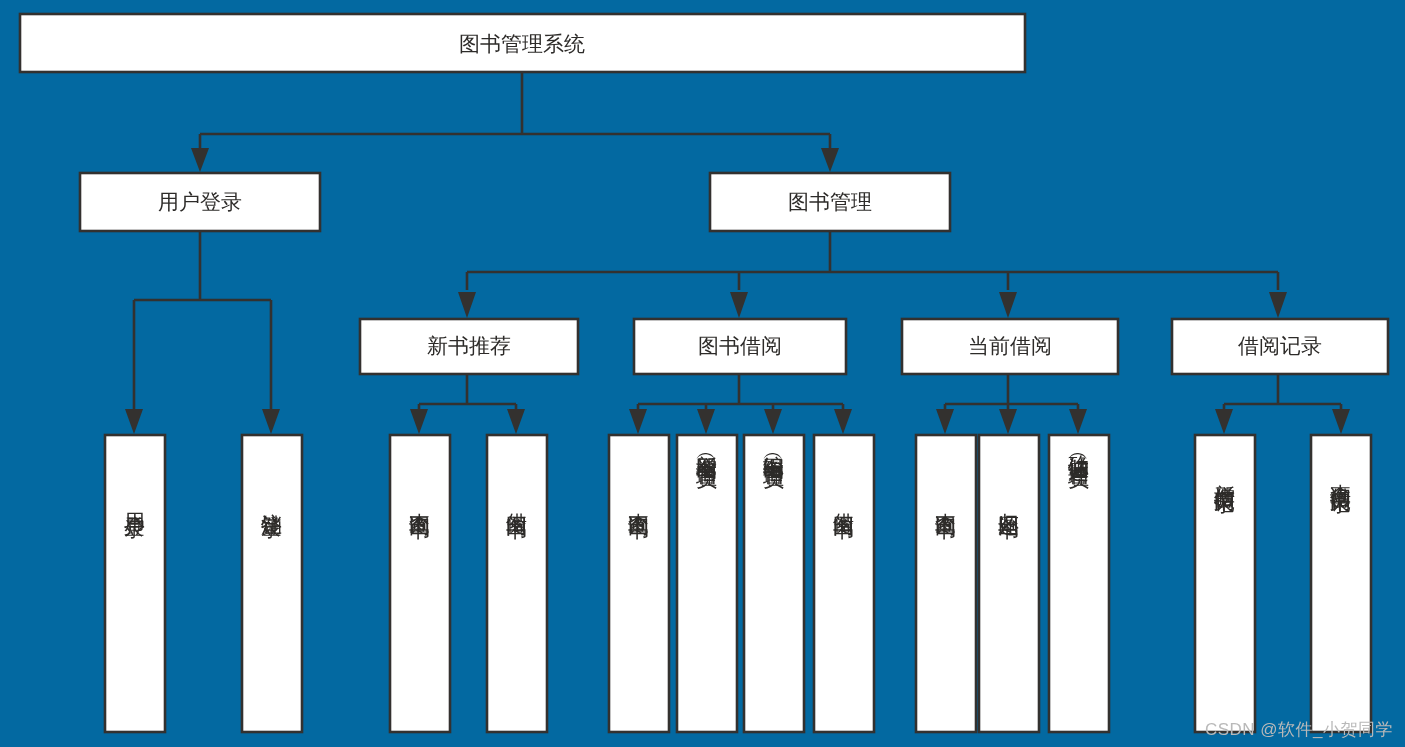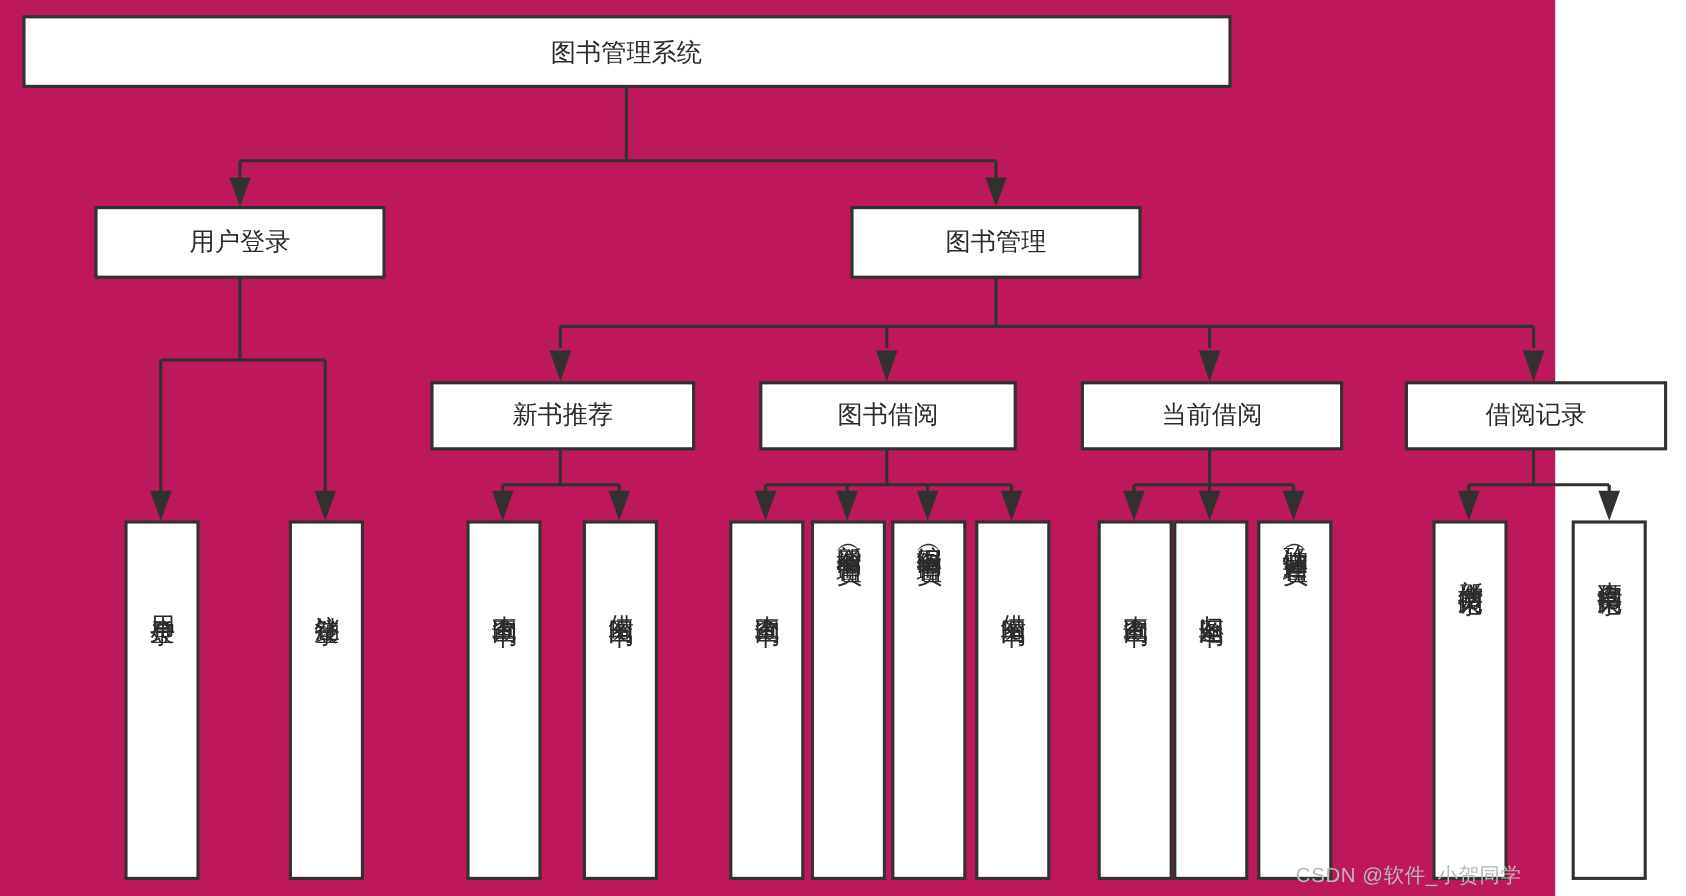--- a/index.html
+++ b/index.html
@@ -8,23 +8,23 @@
     background: #ffffff;
   }
   body {
     width: 1405px;
     height: 747px;
     font-family: "Liberation Sans", "DejaVu Sans", sans-serif;
     overflow: hidden;
   }
   #diagram-root {
     position: relative;
-    width: 1296px;
+    width: 1405px;
     height: 747px;
-    background: #be185d;
+    background: #0369a1;
   }
   svg.canvas {
     position: absolute;
     left: 0;
     top: 0;
     width: 1405px;
     height: 747px;
     display: block;
   }
   .node-box {
@@ -56,21 +56,21 @@
   .leaf-label {
     font-family: "Liberation Sans", "DejaVu Sans", sans-serif;
     fill: #2d2b29;
     font-size: 21px;
     text-anchor: middle;
     writing-mode: vertical-rl;
     letter-spacing: 2px;
   }
   .watermark {
     position: absolute;
-    right: 28px;
+    right: 12px;
     bottom: 6px;
     font-family: "Liberation Sans", "DejaVu Sans", sans-serif;
     font-size: 17px;
     color: #b9b9b9;
     letter-spacing: 0.5px;
     white-space: nowrap;
     user-select: none;
   }
 </style>
 </head>

